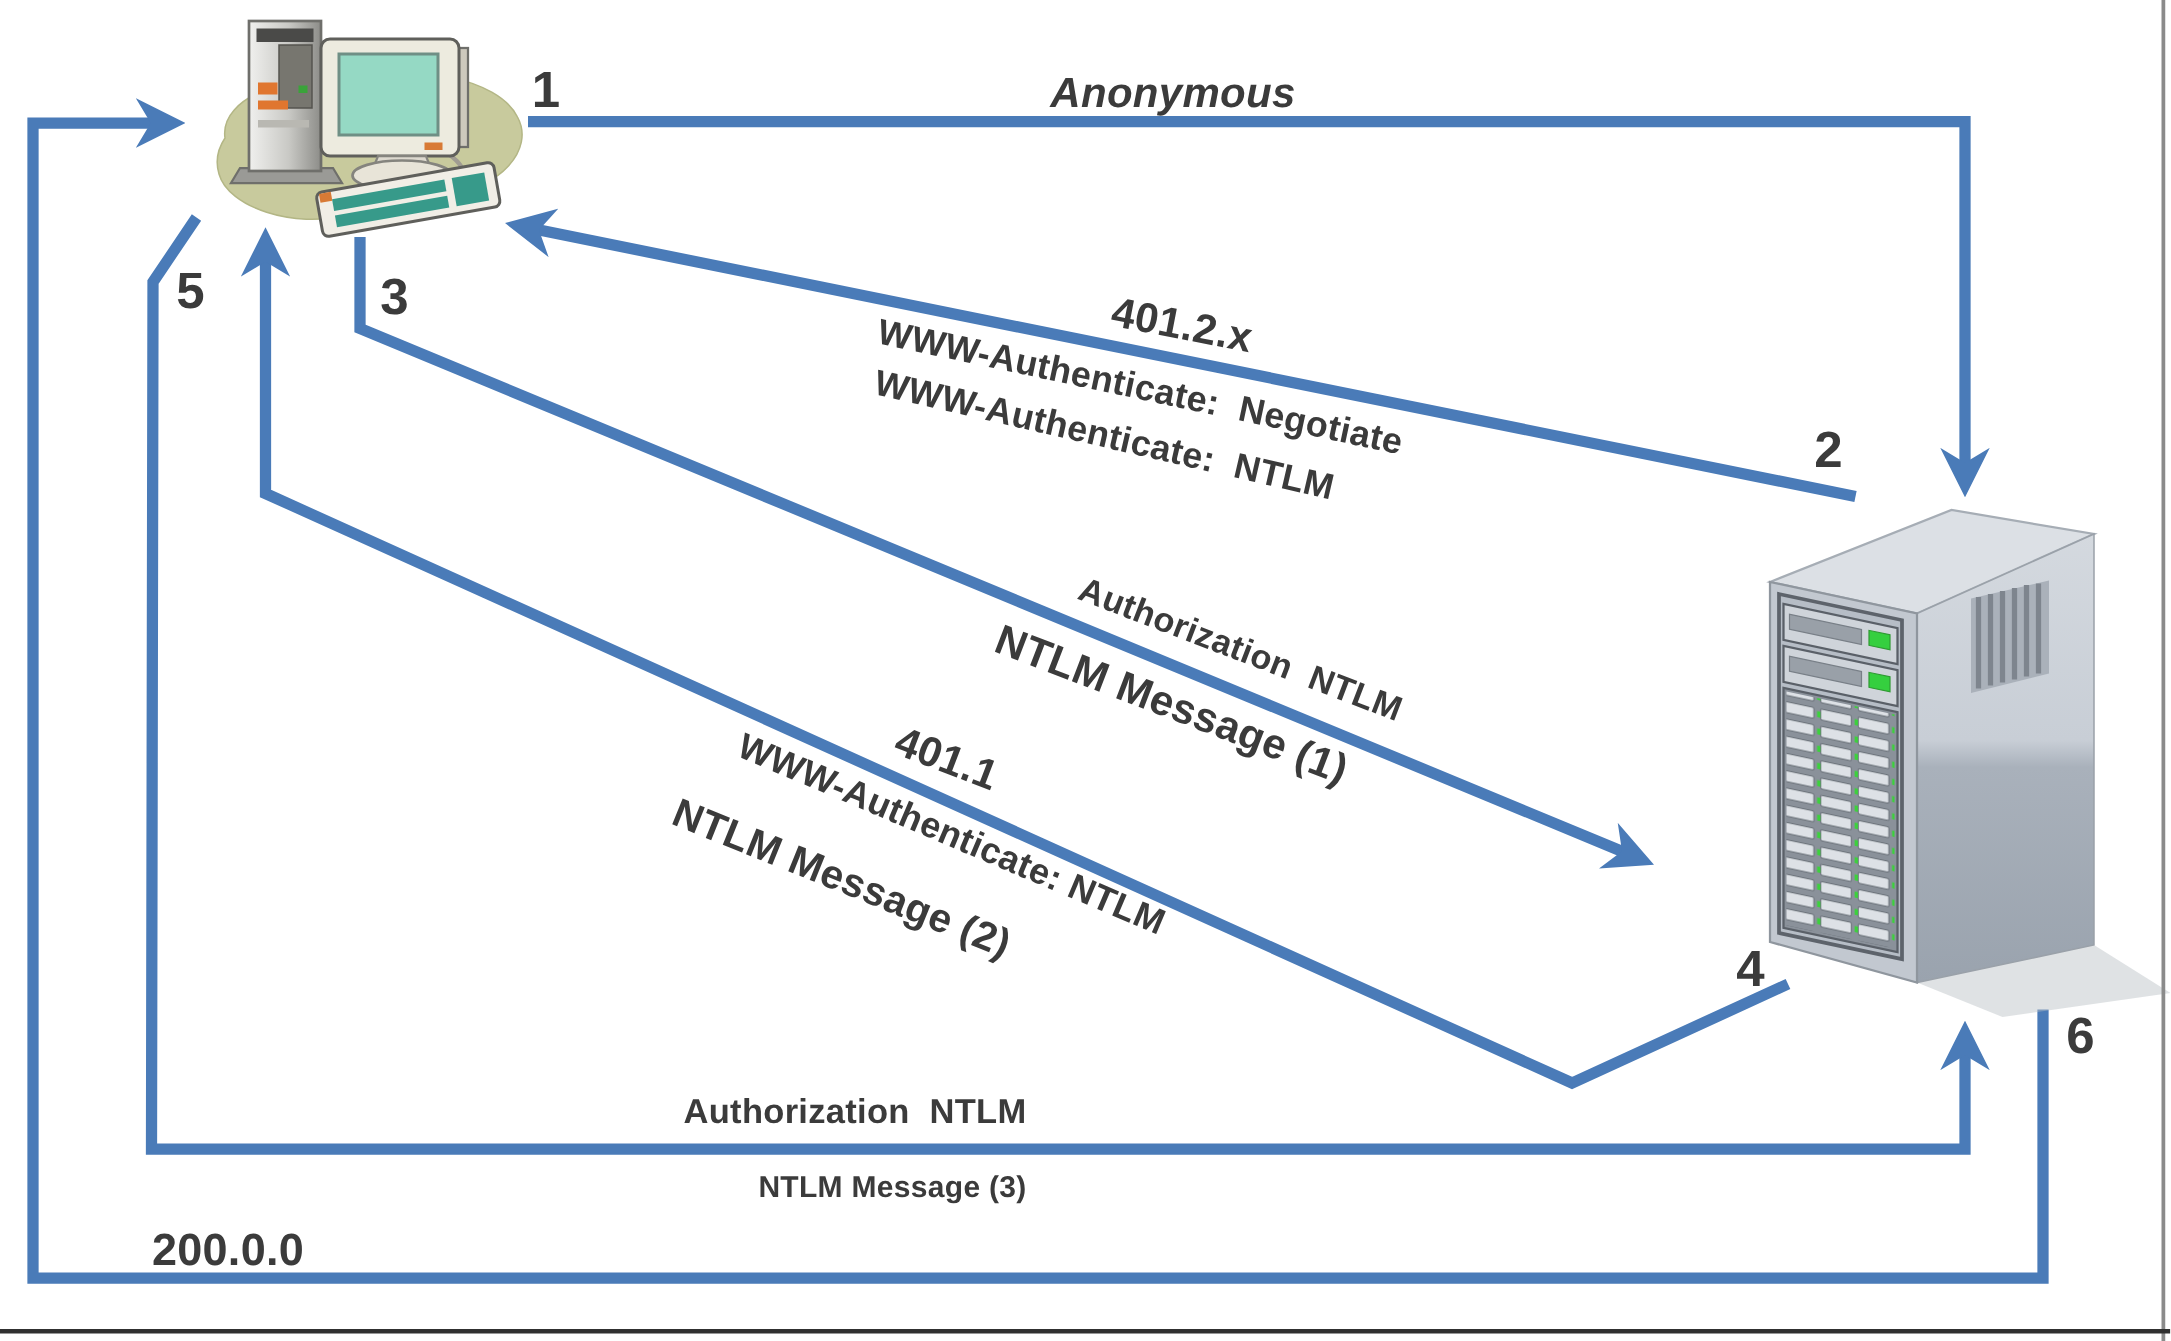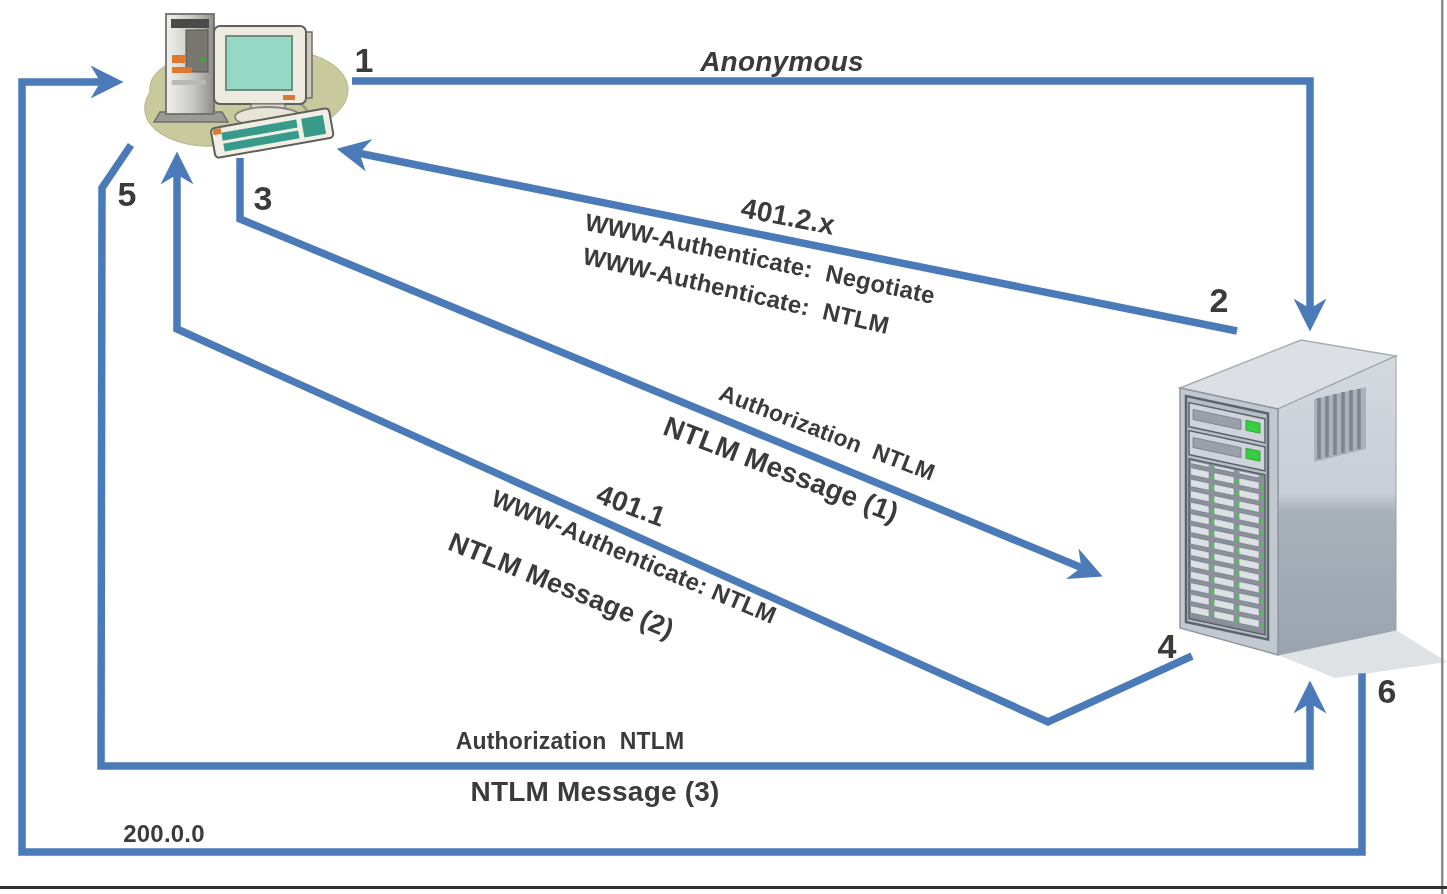--- a/index.html
+++ b/index.html
@@ -153,16 +153,16 @@
   <div class="lbl" style="left:736px;top:291px;font-size:24px;--r:13deg;">WWW-Authenticate:  NTLM</div>
 
   <div class="lbl" style="left:827px;top:433px;font-size:23px;--r:21deg;">Authorization  NTLM</div>
   <div class="lbl" style="left:781px;top:470px;font-size:28px;--r:21deg;">NTLM Message (1)</div>
 
   <div class="lbl" style="left:631px;top:506px;font-size:28px;--r:21deg;">401.1</div>
   <div class="lbl" style="left:634px;top:557px;font-size:24px;--r:23deg;">WWW-Authenticate: NTLM</div>
   <div class="lbl" style="left:561px;top:586px;font-size:27px;--r:22deg;">NTLM Message (2)</div>
 
   <div class="lbl" style="left:570px;top:741px;font-size:23px;">Authorization  NTLM</div>
-  <div class="lbl" style="left:595px;top:792px;font-size:28px;">NTLM Message (3)</div>
+  <div class="lbl" style="left:595px;top:792px;font-size:20px;">NTLM Message (3)</div>
 
-  <div class="lbl" style="left:164px;top:834px;font-size:24px;">200.0.0</div>
+  <div class="lbl" style="left:152px;top:834px;font-size:30px;">200.0.0</div>
 </div>
 
 </body></html>

